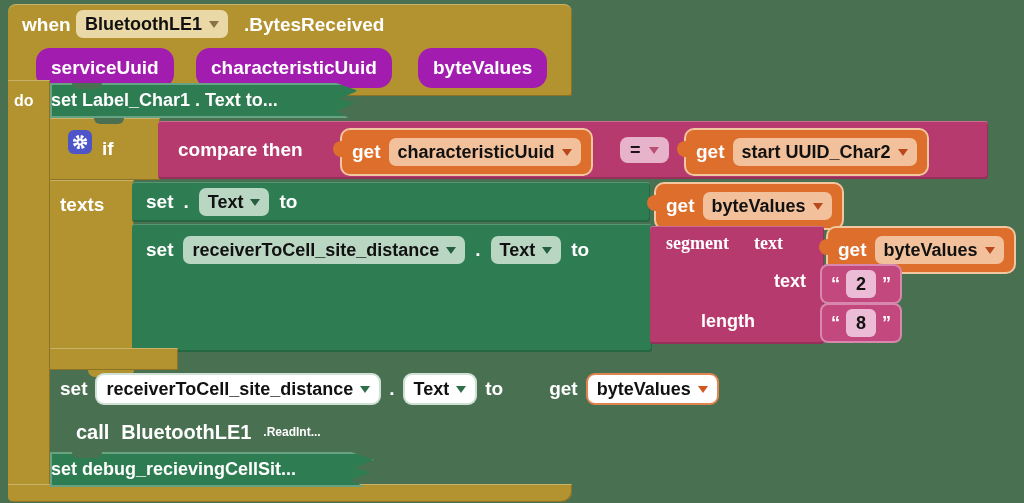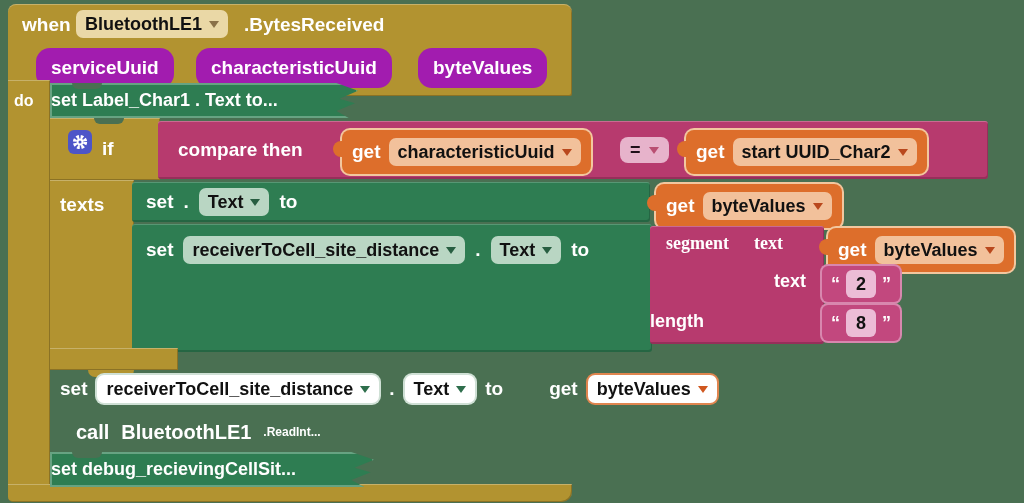--- a/index.html
+++ b/index.html
@@ -135,21 +135,21 @@
   </div>
 
   <div class="abs pinkb" style="left:650px;top:226px;width:174px;height:118px;">
     <div style="display:flex;align-items:center;gap:25px;height:35px;padding-left:16px;font-family:Liberation Serif, serif;">
       <span class="seglabel">segment</span>
       <span class="seglabel">text</span>
     </div>
     <div style="display:flex;align-items:center;justify-content:flex-end;height:40px;padding-right:18px;">
       <span class="seglabel">text</span>
     </div>
-    <div style="display:flex;align-items:center;justify-content:flex-start;height:40px;padding-right:18px;">
+    <div style="display:flex;align-items:center;justify-content:center;height:40px;padding-right:18px;">
       <span class="seglabel">length</span>
     </div>
   </div>
   <div class="getb" style="left:828px;top:228px;">
     <span class="kw">get</span>
     <span class="dd fieldor">
       <span>byteValues</span>
       <span class="arr"></span>
     </span>
   </div>

